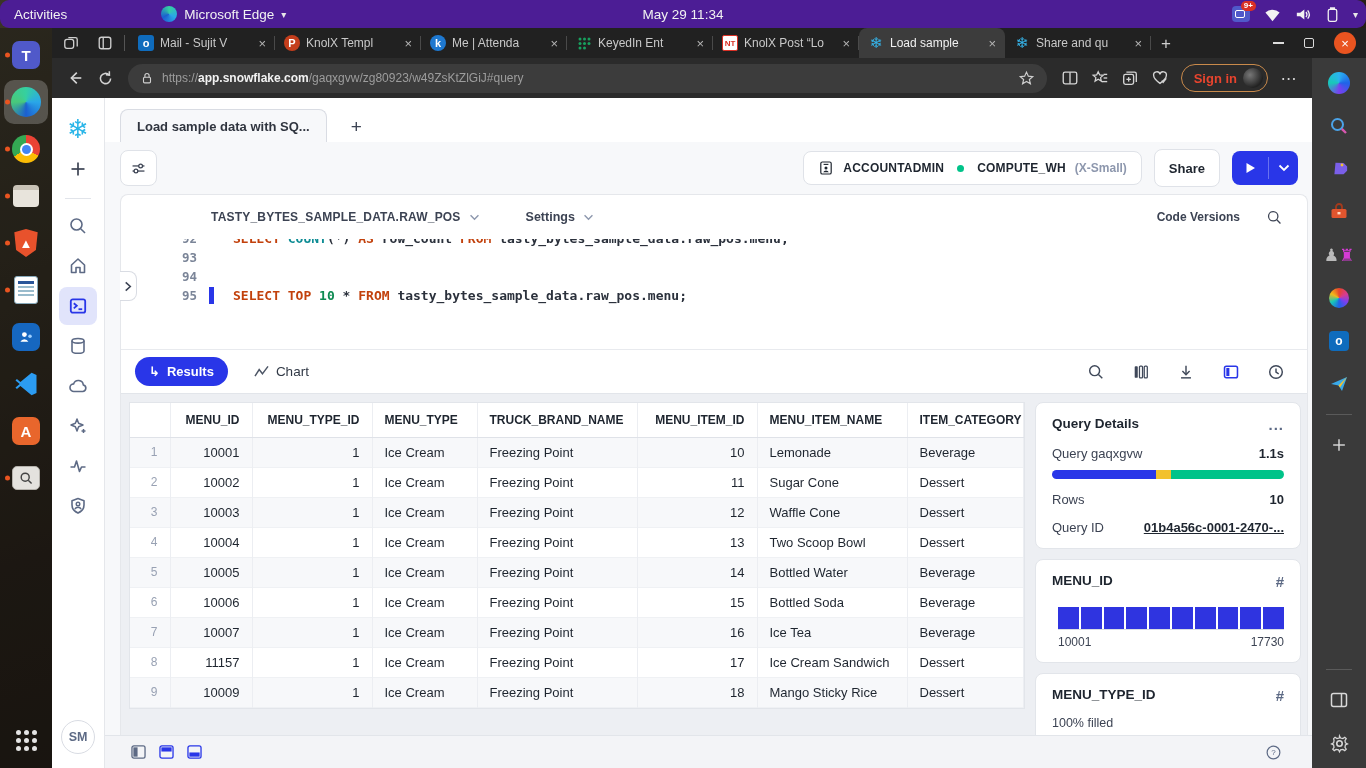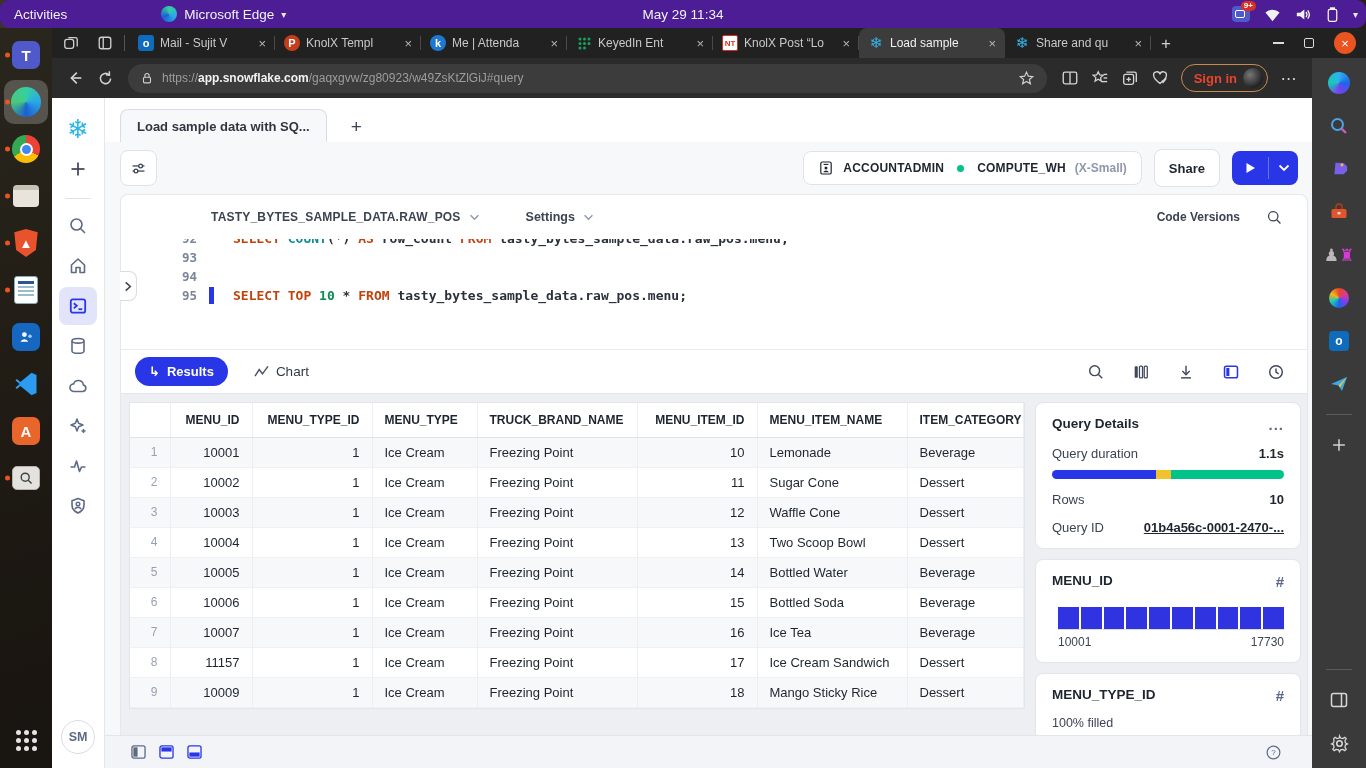--- a/index.html
+++ b/index.html
@@ -804,21 +804,21 @@
             </table>
           </div>
 
           <div id="sidecards">
             <div class="card">
               <div class="hd">
                 <span>Query Details</span>
                 <span class="ric" style="letter-spacing:1px; font-size:15px;">...</span>
               </div>
               <div class="qd-row">
-                <span>Query duration</span>
+                <span>Query gaqxgvw</span>
                 <span class="val">1.1s</span>
               </div>
               <div id="durbar">
                 <span class="b" style="width: 45%;"></span>
                 <span class="y" style="width: 6.5%;"></span>
                 <span class="g" style="width: 48.5%;"></span>
               </div>
               <div class="qd-row">
                 <span>Rows</span>
                 <span class="val">10</span>

